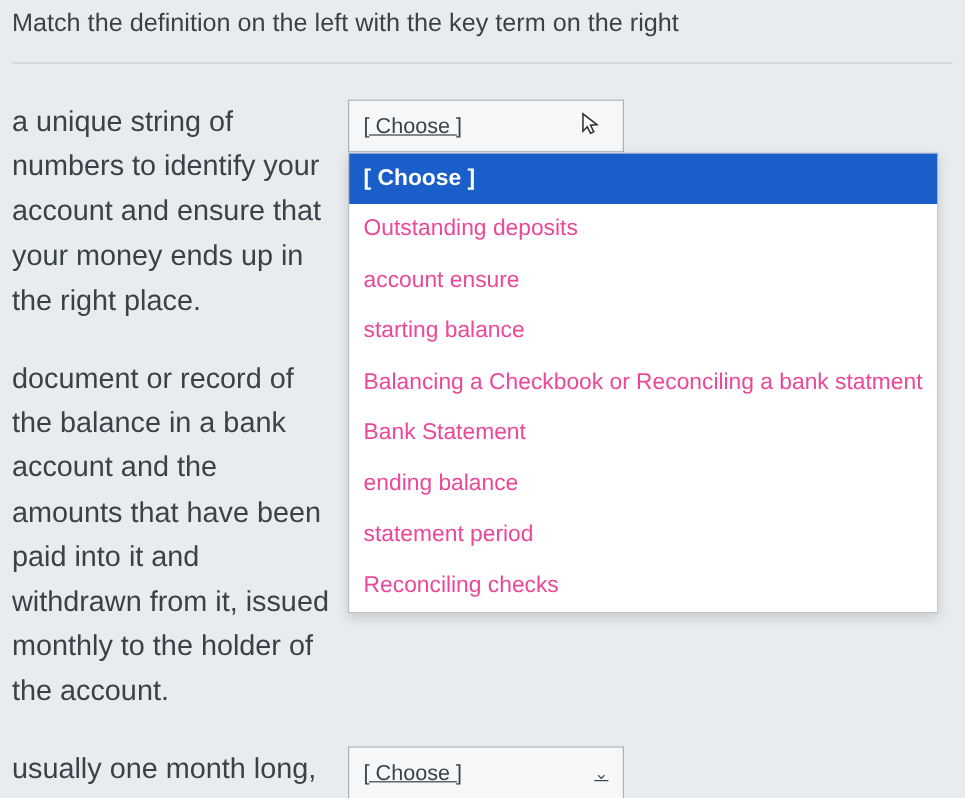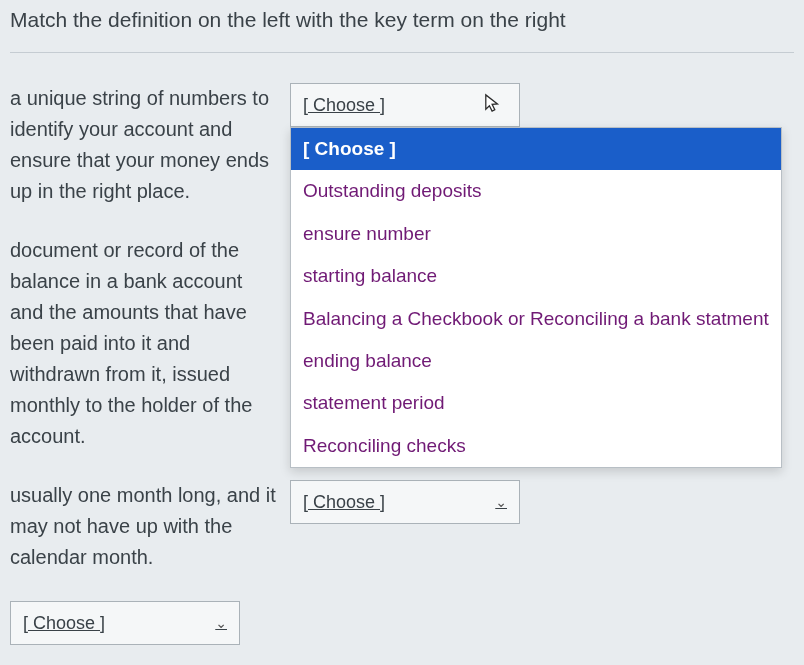--- a/index.html
+++ b/index.html
@@ -25,21 +25,21 @@
     }
     .match-row {
       display: flex;
       align-items: flex-start;
       padding: 0 10px;
       margin-bottom: 28px;
       position: relative;
     }
     .definition {
       width: 280px;
-      font-size: 20px;
+      font-size: 24px;
       line-height: 1.55;
       color: #3a4248;
       padding-right: 12px;
     }
     .select-wrap {
       position: relative;
       text-decoration: underline;
     }
     .select-box {
       width: 230px;
@@ -72,21 +72,21 @@
       left: 0;
       width: 492px;
       background: #ffffff;
       border: 1px solid #b8bfc5;
       box-shadow: 0 4px 10px rgba(0,0,0,0.15);
       z-index: 100;
       font-size: 19px;
     }
     .dropdown-item {
       padding: 6px 12px;
-      color: #701a75;
+      color: #ec4899;
       cursor: pointer;
       line-height: 1.6;
     }
     .dropdown-item.highlighted {
       background: #1a5ec9;
       color: #ffffff;
       font-weight: 600;
     }
   </style>
 </head>
@@ -100,23 +100,24 @@
   <div class="select-wrap">
     <div class="select-box">
       <span>[ Choose ]</span>
       <svg class="cursor-icon" viewBox="0 0 20 22">
         <path d="M2 2 L2 18 L6 14 L9 20 L12 18.5 L9 12.5 L15 12 Z" fill="#ffffff" stroke="#2b2b2b" stroke-width="1.4"></path>
       </svg>
     </div>
     <div class="dropdown">
       <div class="dropdown-item highlighted">[ Choose ]</div>
       <div class="dropdown-item">Outstanding deposits</div>
-      <div class="dropdown-item">ensure number</div>
+      <div class="dropdown-item">account ensure</div>
       <div class="dropdown-item">starting balance</div>
       <div class="dropdown-item">Balancing a Checkbook or Reconciling a bank statment</div>
+      <div class="dropdown-item">Bank Statement</div>
       <div class="dropdown-item">ending balance</div>
       <div class="dropdown-item">statement period</div>
       <div class="dropdown-item">Reconciling checks</div>
     </div>
   </div>
 </div>
 
 <div class="match-row">
   <div class="definition">document or record of the balance in a bank account and the amounts that have been paid into it and withdrawn from it, issued monthly to the holder of the account.</div>
   <div class="select-wrap">

